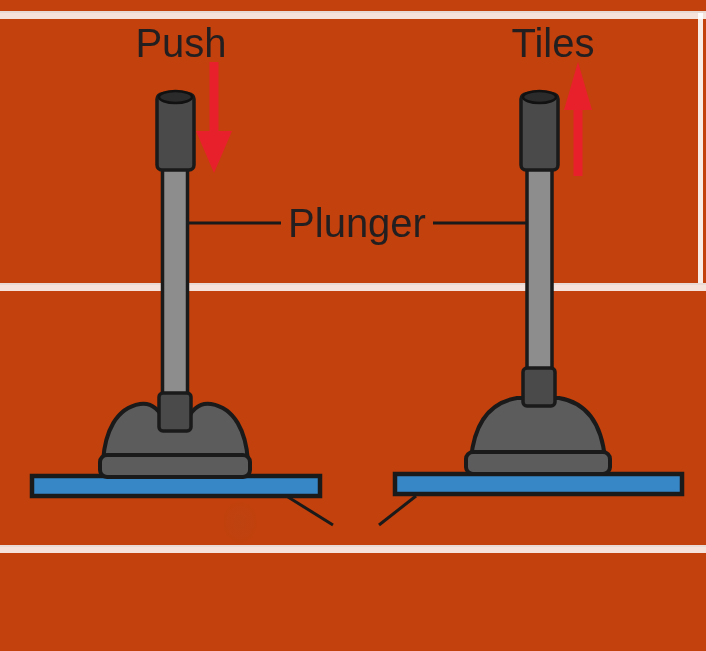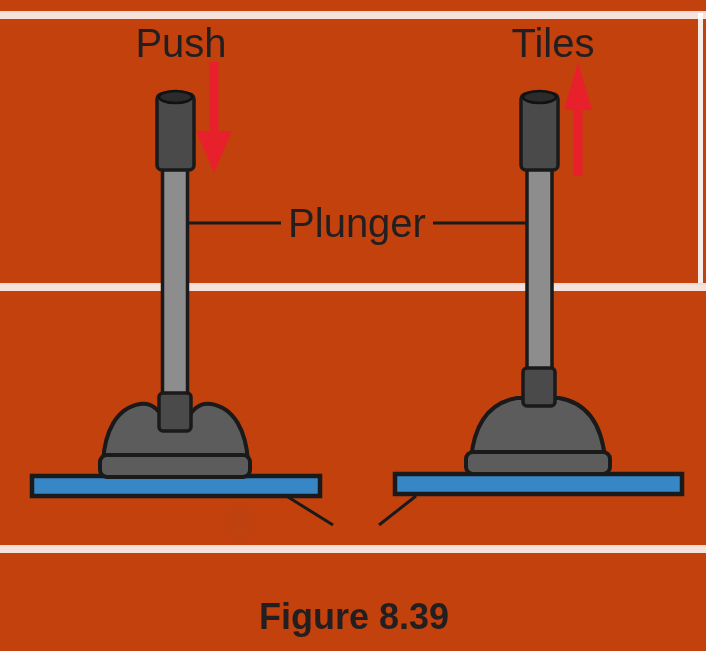--- a/index.html
+++ b/index.html
@@ -107,15 +107,14 @@
 
     <line x1="188" y1="223" x2="281" y2="223" class="pointer"></line>
     <line x1="433" y1="223" x2="526" y2="223" class="pointer"></line>
     <line x1="288" y1="497" x2="333" y2="525" class="pointer"></line>
     <line x1="416" y1="496" x2="379" y2="525" class="pointer"></line>
   </svg>
 
   <div class="label" style="left:181px; top:23px">Push</div>
   <div class="label" style="left:553px; top:23px">Tiles</div>
   <div class="label" style="left:357px; top:203px">Plunger</div>
-  <div class="caption" style="left:354px; top:599px">Figure 8.39</div>
 
 </div>
 
 </body></html>

